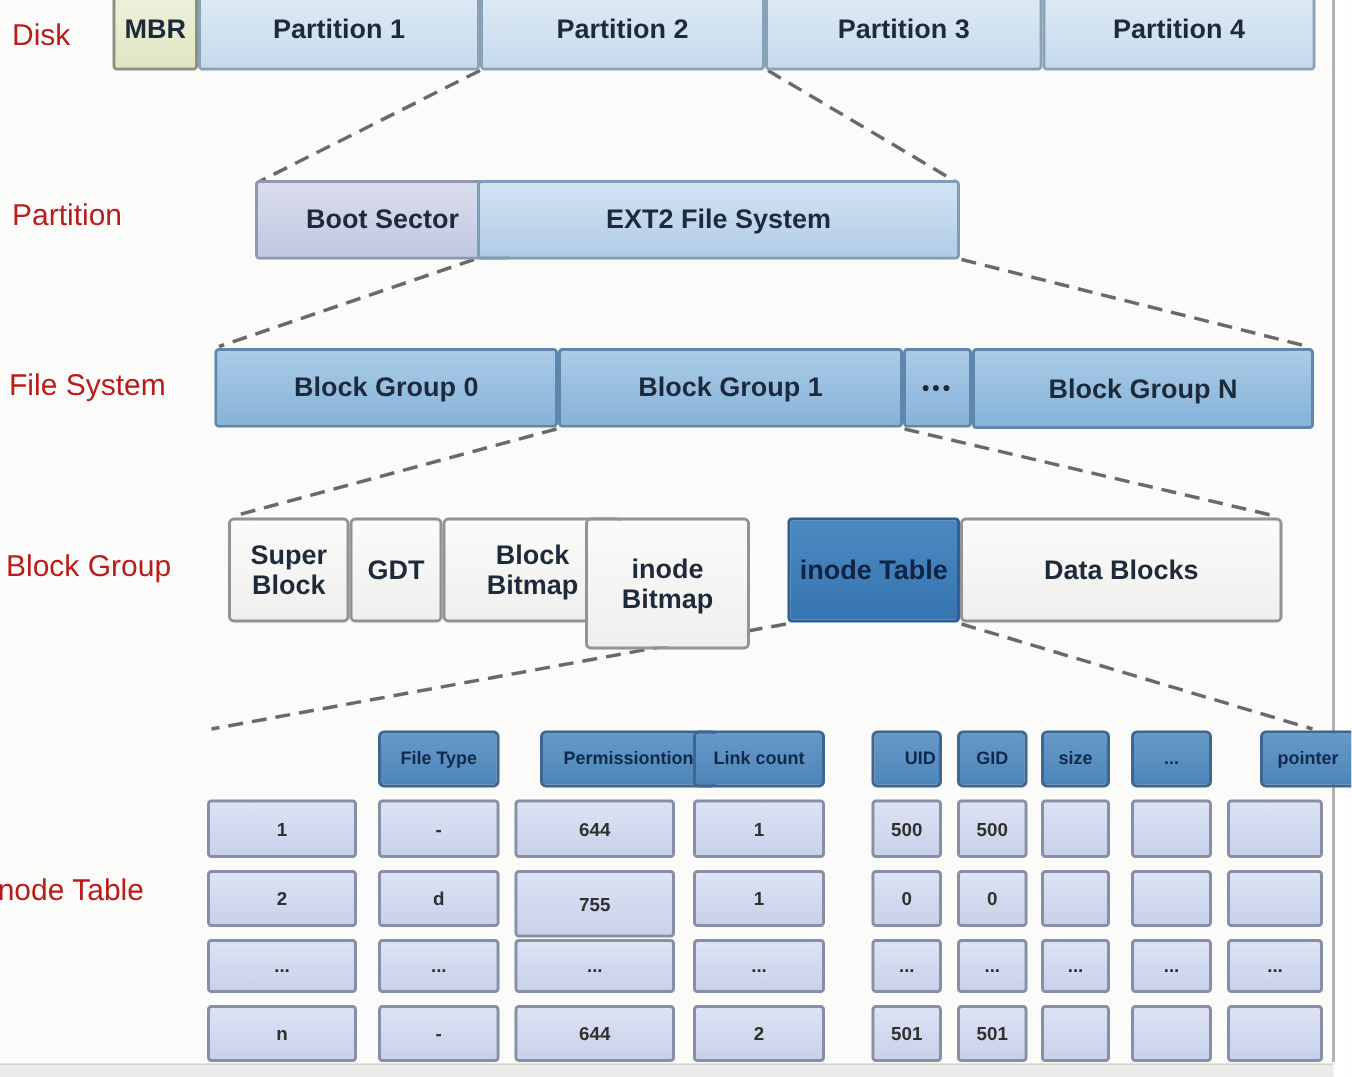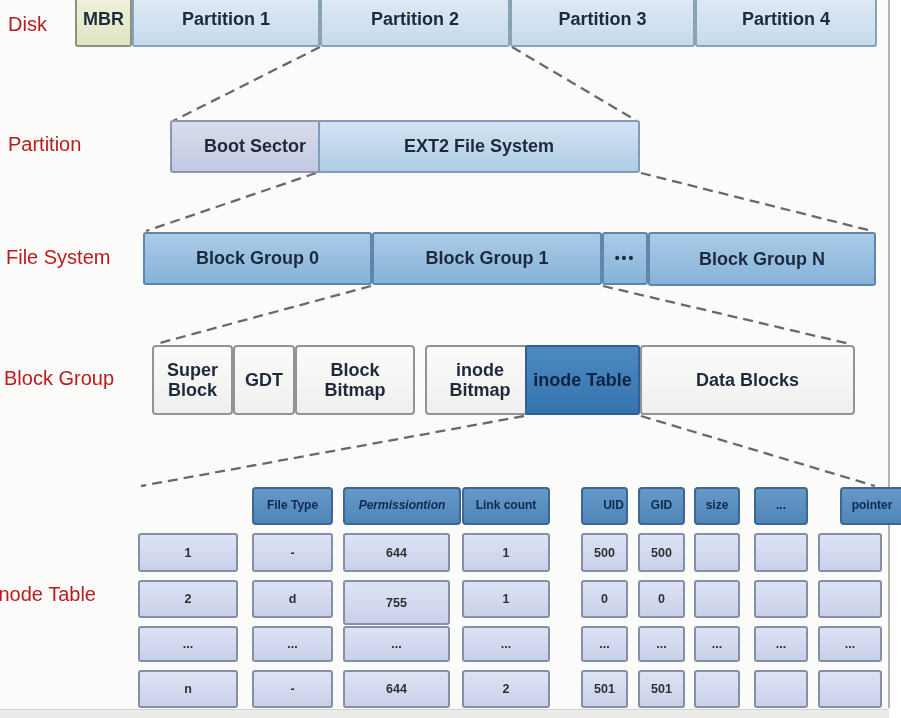--- a/index.html
+++ b/index.html
@@ -68,25 +68,25 @@
     <div class="box v-partition" style="left: 695px; top: -8px; width: 182px; height: 55px;">Partition 4</div>
     <div class="box v-boot" style="left: 170px; top: 120px; width: 170px; height: 53px;">Boot Sector</div>
     <div class="box v-ext2" style="left: 318px; top: 120px; width: 322px; height: 53px;">EXT2 File System</div>
     <div class="box v-blockgroup" style="left: 143px; top: 232px; width: 229px; height: 53px;">Block Group 0</div>
     <div class="box v-blockgroup" style="left: 372px; top: 232px; width: 230px; height: 53px;">Block Group 1</div>
     <div class="box v-blockgroup dots" style="left: 602px; top: 232px; width: 46px; height: 53px;">•••</div>
     <div class="box v-blockgroup" style="left: 648px; top: 232px; width: 228px; height: 54px;">Block Group N</div>
     <div class="box v-light" style="left: 152px; top: 345px; width: 81px; height: 70px;">Super Block</div>
     <div class="box v-light" style="left: 233px; top: 345px; width: 62px; height: 70px;">GDT</div>
     <div class="box v-light" style="left: 295px; top: 345px; width: 120px; height: 70px;">Block Bitmap</div>
-    <div class="box v-light" style="left: 425px; top: 345px; width: 110px; height: 70px;">inode Bitmap</div>
+    <div class="box v-light" style="left: 390px; top: 345px; width: 110px; height: 88px;">inode Bitmap</div>
     <div class="box v-highlight" style="left: 525px; top: 345px; width: 115px; height: 70px;">inode Table</div>
     <div class="box v-light" style="left: 640px; top: 345px; width: 215px; height: 70px;">Data Blocks</div>
     <div class="box v-header" style="left: 252px; top: 487px; width: 81px; height: 38px;">File Type</div>
-    <div class="box v-header" style="left: 343px; top: 487px; width: 118px; height: 38px; font-style: italic;">Permissiontion</div>
+    <div class="box v-header" style="left: 360px; top: 487px; width: 118px; height: 38px;">Permissiontion</div>
     <div class="box v-header" style="left: 462px; top: 487px; width: 88px; height: 38px;">Link count</div>
     <div class="box v-header" style="left: 581px; top: 487px; width: 47px; height: 38px; padding-left: 20px;">UID</div>
     <div class="box v-header" style="left: 638px; top: 487px; width: 47px; height: 38px;">GID</div>
     <div class="box v-header" style="left: 694px; top: 487px; width: 46px; height: 38px;">size</div>
     <div class="box v-header" style="left: 754px; top: 487px; width: 54px; height: 38px;">...</div>
     <div class="box v-header" style="left: 818px; top: 487px; width: 64px; height: 38px; margin-left: 22px;">pointer</div>
     <div class="box v-cell" style="left: 138px; top: 533px; width: 100px; height: 39px;">1</div>
     <div class="box v-cell" style="left: 252px; top: 533px; width: 81px; height: 39px;">-</div>
     <div class="box v-cell" style="left: 343px; top: 533px; width: 107px; height: 39px;">644</div>
     <div class="box v-cell" style="left: 462px; top: 533px; width: 88px; height: 39px;">1</div>

